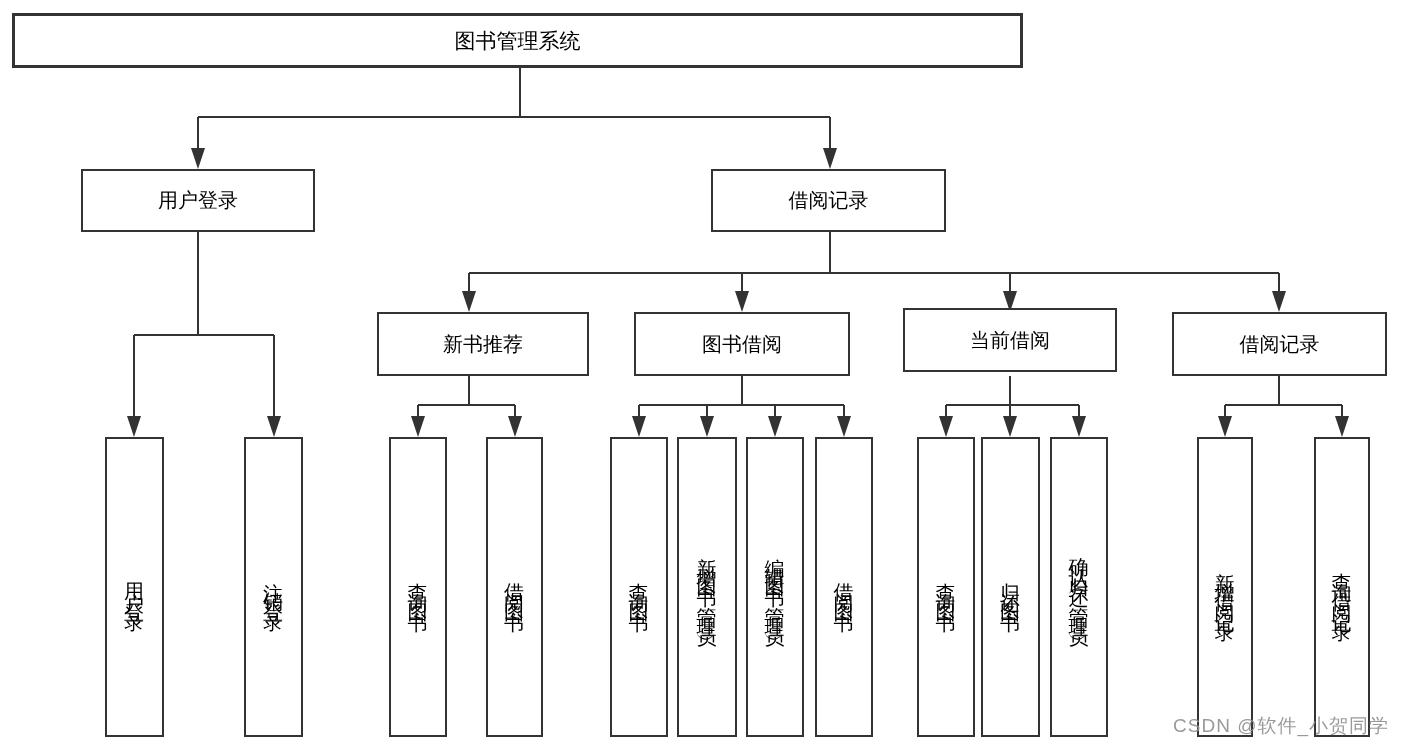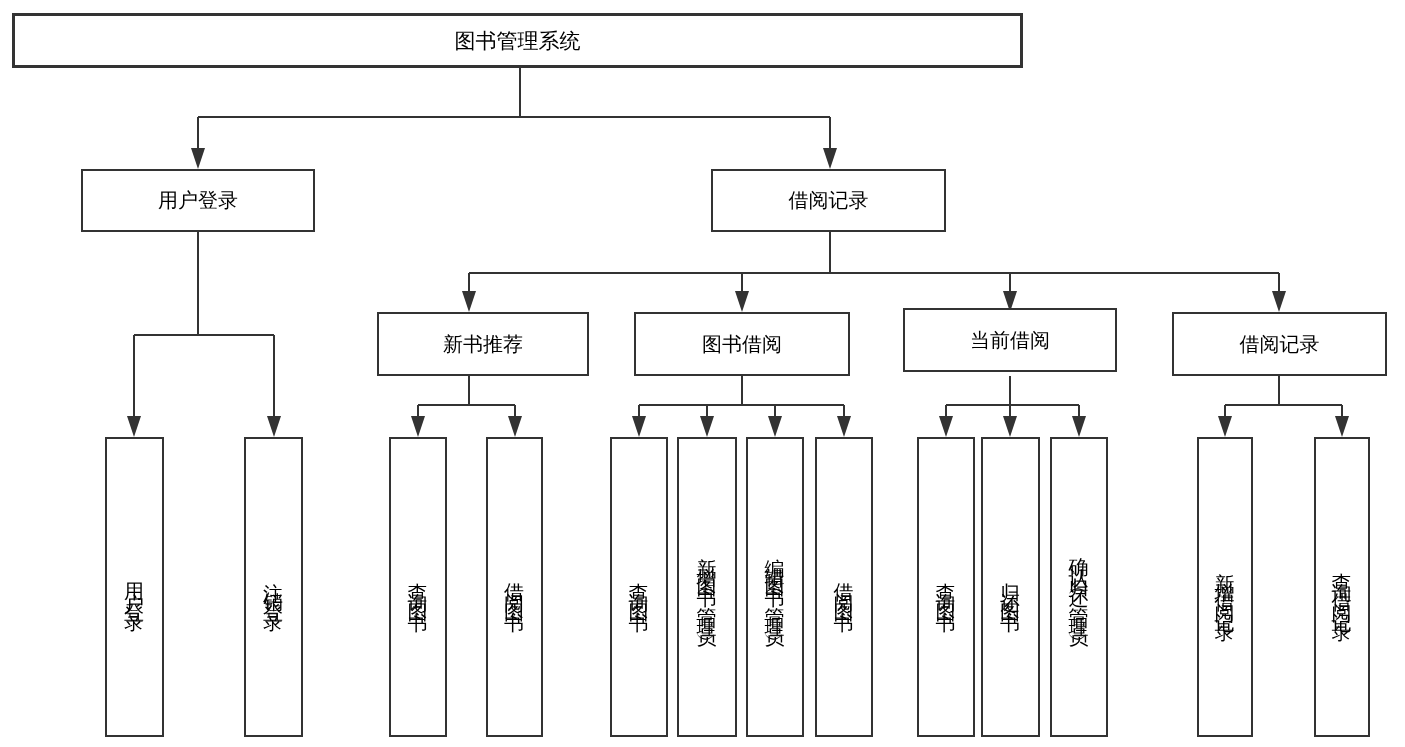--- a/index.html
+++ b/index.html
@@ -155,14 +155,15 @@
     <span class="vtext">确认归还（管理员）</span>
   </div>
 
   <div class="node leaf" style="left:1197px; top:437px; width:56px; height:300px;">
     <span class="vtext">新增借阅记录</span>
   </div>
   <div class="node leaf" style="left:1314px; top:437px; width:56px; height:300px;">
     <span class="vtext">查询借阅记录</span>
   </div>
 
+  <div class="watermark">CSDN @软件_小贺同学</div>
 
 </div>
 
 </body></html>

